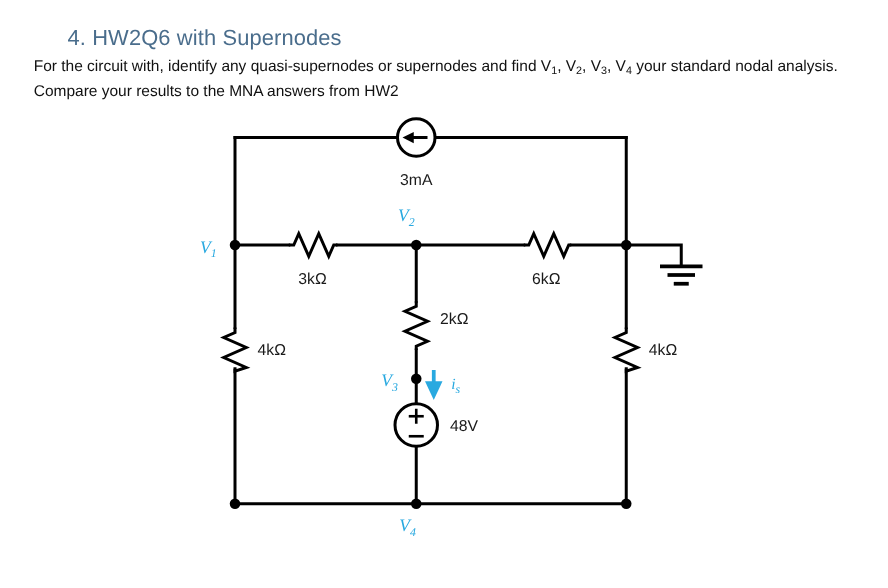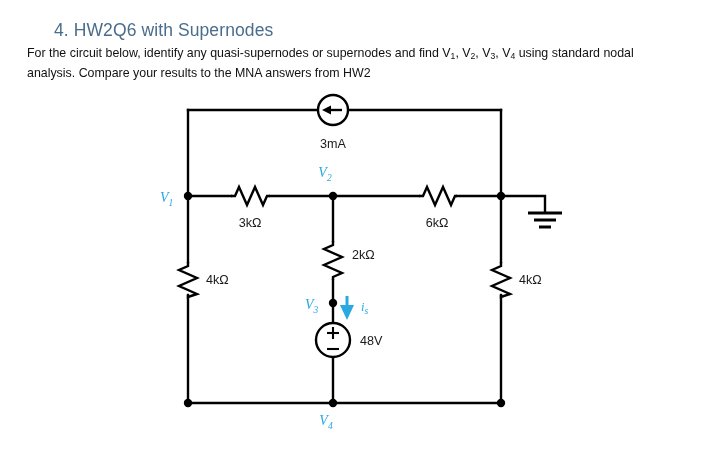--- a/index.html
+++ b/index.html
@@ -77,21 +77,21 @@
   }
 </style>
 </head>
 <body>
 
 <div id="page">
 
   <div class="slide-title">4.  HW2Q6 with Supernodes</div>
 
   <div class="body-text">
-    <span>For the circuit below, identify any quasi-supernodes or supernodes and find V</span><sub>1</sub><span>, V</span><sub>2</sub><span>, V</span><sub>3</sub><span>, V</span><sub>4</sub><span> using standard</span>
+    <span>For the circuit with, identify any quasi-supernodes or supernodes and find V</span><sub>1</sub><span>, V</span><sub>2</sub><span>, V</span><sub>3</sub><span>, V</span><sub>4</sub><span> your standard</span>
     <span>nodal analysis. Compare your results to the MNA answers from HW2</span>
   </div>
 
   <div id="circuit-wrap">
     <svg width="710" height="470" viewBox="0 0 710 470" xmlns="http://www.w3.org/2000/svg">
       <title>HW2Q6 nodal analysis circuit</title>
 
       <g stroke="#000000" stroke-width="2.4" fill="none" stroke-linecap="square">
 
         <path d="M188,110 L318,110"></path>

